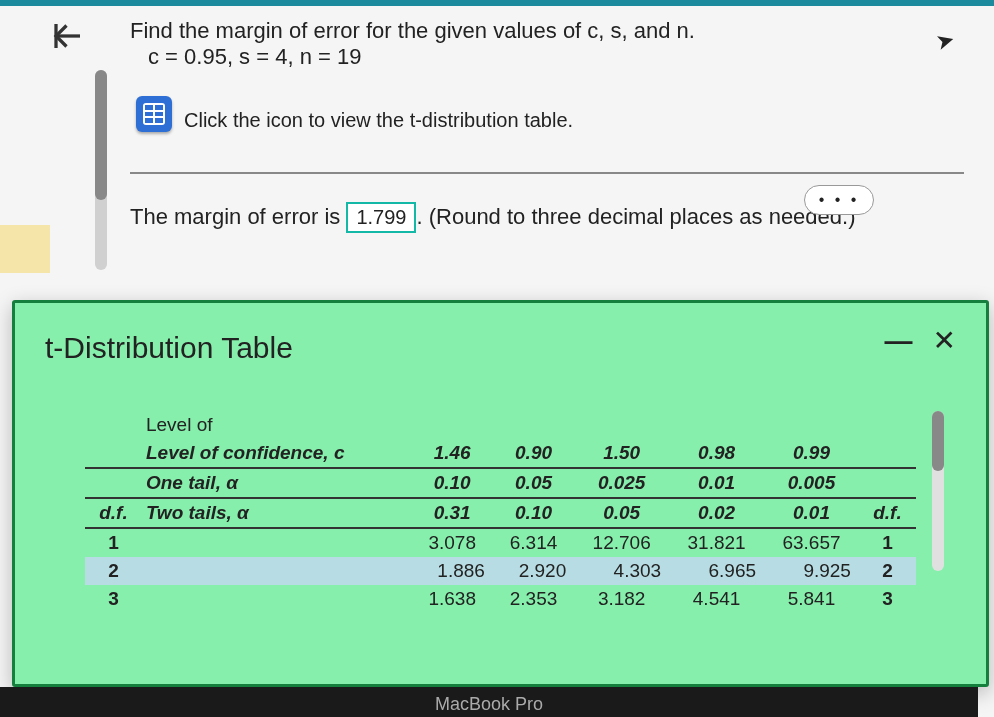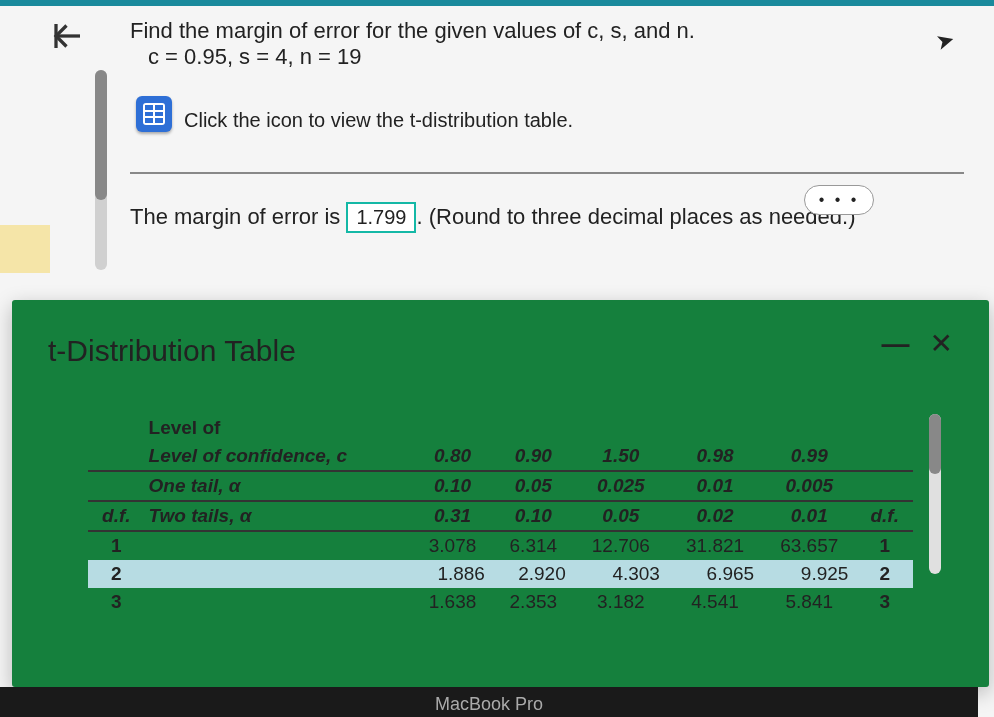--- a/index.html
+++ b/index.html
@@ -111,22 +111,22 @@
     width: 50px;
     height: 48px;
     background: #f5e5a8;
   }
   .modal {
     position: absolute;
     left: 12px;
     right: 5px;
     top: 300px;
     bottom: 30px;
-    background: #15803d;
-    border: 6px solid #15803d;
+    background: #86efac;
+    border: 3px solid #15803d;
     border-radius: 3px;
     box-shadow: 0 6px 20px rgba(0,0,0,0.25);
     padding: 28px 30px 12px 30px;
   }
   .modal-header { display: flex; justify-content: space-between; align-items: flex-start; }
   .modal-title { font-size: 30px; font-weight: 400; }
   .modal-controls { display: flex; gap: 20px; font-size: 28px; }
   .modal-min { font-weight: bold; cursor: pointer; line-height: 20px; }
   .modal-close { font-weight: 300; cursor: pointer; line-height: 20px; }
   .table-wrap {
@@ -244,32 +244,32 @@
       <div class="modal-min">—</div>
       <div class="modal-close">✕</div>
     </div>
   </div>
 
   <div class="table-wrap">
     <table class="dist-table">
       <tbody>
           <tr class="hdr-row">
         <th class="df-left"></th>
-        <th class="row-label" style="font-weight:bold; text-align:left;">Level of</th>
+        <th class="row-label" style="font-weight:normal; text-align:left;">Level of</th>
         <th></th>
             <th></th>
             <th></th>
             <th></th>
             <th></th>
         <th class="df-right"></th>
       </tr>
       <tr class="hdr-row bline">
         <th class="df-left"></th>
         <th class="row-label" style="text-align:left;">Level of confidence, c</th>
-        <th>0.80</th>
+        <th>1.46</th>
         <th>0.90</th>
         <th>1.50</th>
         <th>0.98</th>
         <th>0.99</th>
         <th class="df-right"></th>
       </tr>
       <tr class="hdr-row bline">
         <th class="df-left"></th>
         <th class="row-label">One tail, α</th>
         <th>0.10</th>

